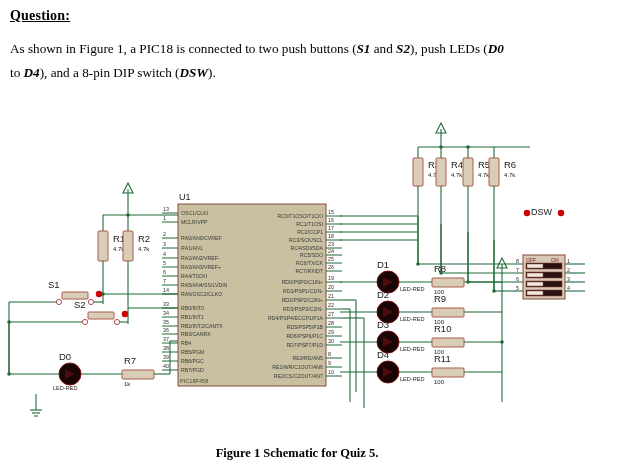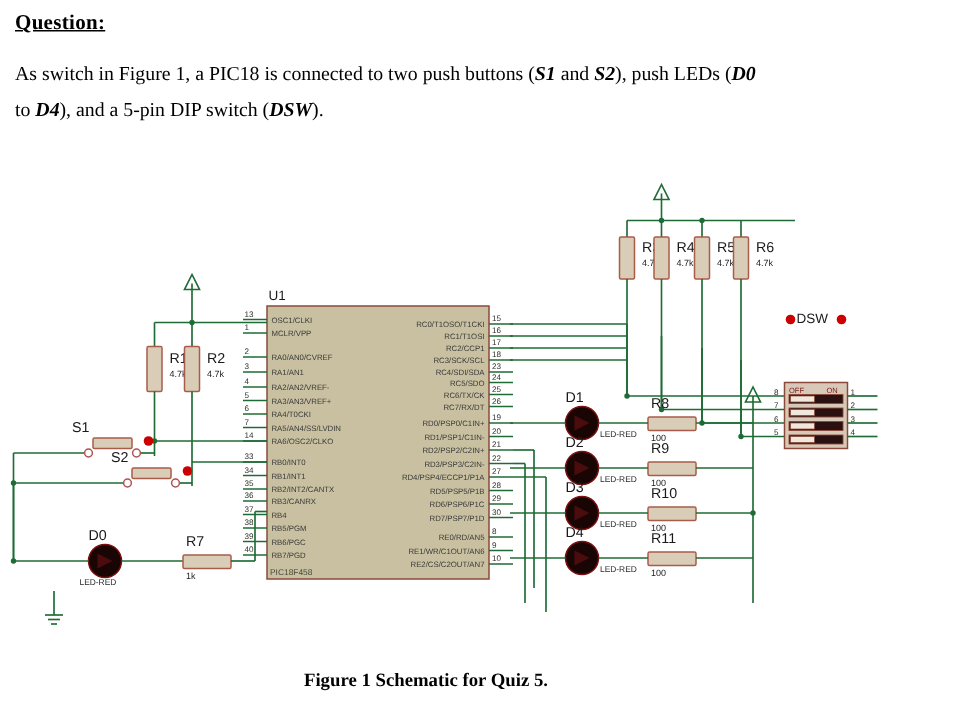--- a/index.html
+++ b/index.html
@@ -17,21 +17,21 @@
     text-decoration:underline;
     letter-spacing:.2px;
     text-align:center;
   }
   .q-body{
     position:absolute;left:10px;top:37px;width:624px;
     font-size:13.2px;line-height:24px;
   }
   .q-body i{font-style:italic;font-weight:bold;}
   .caption{
-    position:absolute;left:0;top:446px;width:568px;
+    position:absolute;left:13px;top:446px;width:568px;
     text-align:center;font-size:12.5px;font-weight:bold;
   }
   
   #sch{
     position:absolute;left:0;top:112px;width:644px;height:330px;
   }
   #sch svg{display:block;}
   .wire{stroke:#1d6b35;stroke-width:1.1;fill:none;}
   .pinline{stroke:#1d6b35;stroke-width:1;fill:none;}
   .body-out{stroke:#8a4a3a;stroke-width:1;fill:#c8c0a0;}
@@ -54,21 +54,21 @@
   .vcc-tri{fill:none;stroke:#1d6b35;stroke-width:1.1;}
   .dsw-frame{fill:#d8c8b8;stroke:#8a4a3a;stroke-width:1;}
   .dsw-slot{fill:#2a1010;stroke:#8a4a3a;stroke-width:.6;}
   .dsw-lev{fill:#f0e8dc;stroke:#8a4a3a;stroke-width:.5;}
 </style>
 </head>
 <body>
 
 <div class="q-head">Question:</div>
 
-<div class="q-body"><span>As switch in Figure 1, a PIC18 is connected to two push buttons (</span><i>S1</i><span> and </span><i>S2</i><span>), push LEDs (</span><i>D0</i><br><span>to </span><i>D4</i><span>), and a 5-pin DIP switch (</span><i>DSW</i><span>).</span></div>
+<div class="q-body"><span>As shown in Figure 1, a PIC18 is connected to two push buttons (</span><i>S1</i><span> and </span><i>S2</i><span>), push LEDs (</span><i>D0</i><br><span>to </span><i>D4</i><span>), and a 8-pin DIP switch (</span><i>DSW</i><span>).</span></div>
 
 <div id="sch">
 <svg width="644" height="330" viewBox="0 0 644 330" xmlns="http://www.w3.org/2000/svg">
 
   <rect class="body-out" x="178" y="92" width="148" height="182"></rect>
   <text class="lbl-u1" x="179" y="88">U1</text>
   <text class="lbl-part" x="180" y="271">PIC18F458</text>
 
   <g>
     <line class="wire" x1="128" y1="77" x2="128" y2="103"></line>

